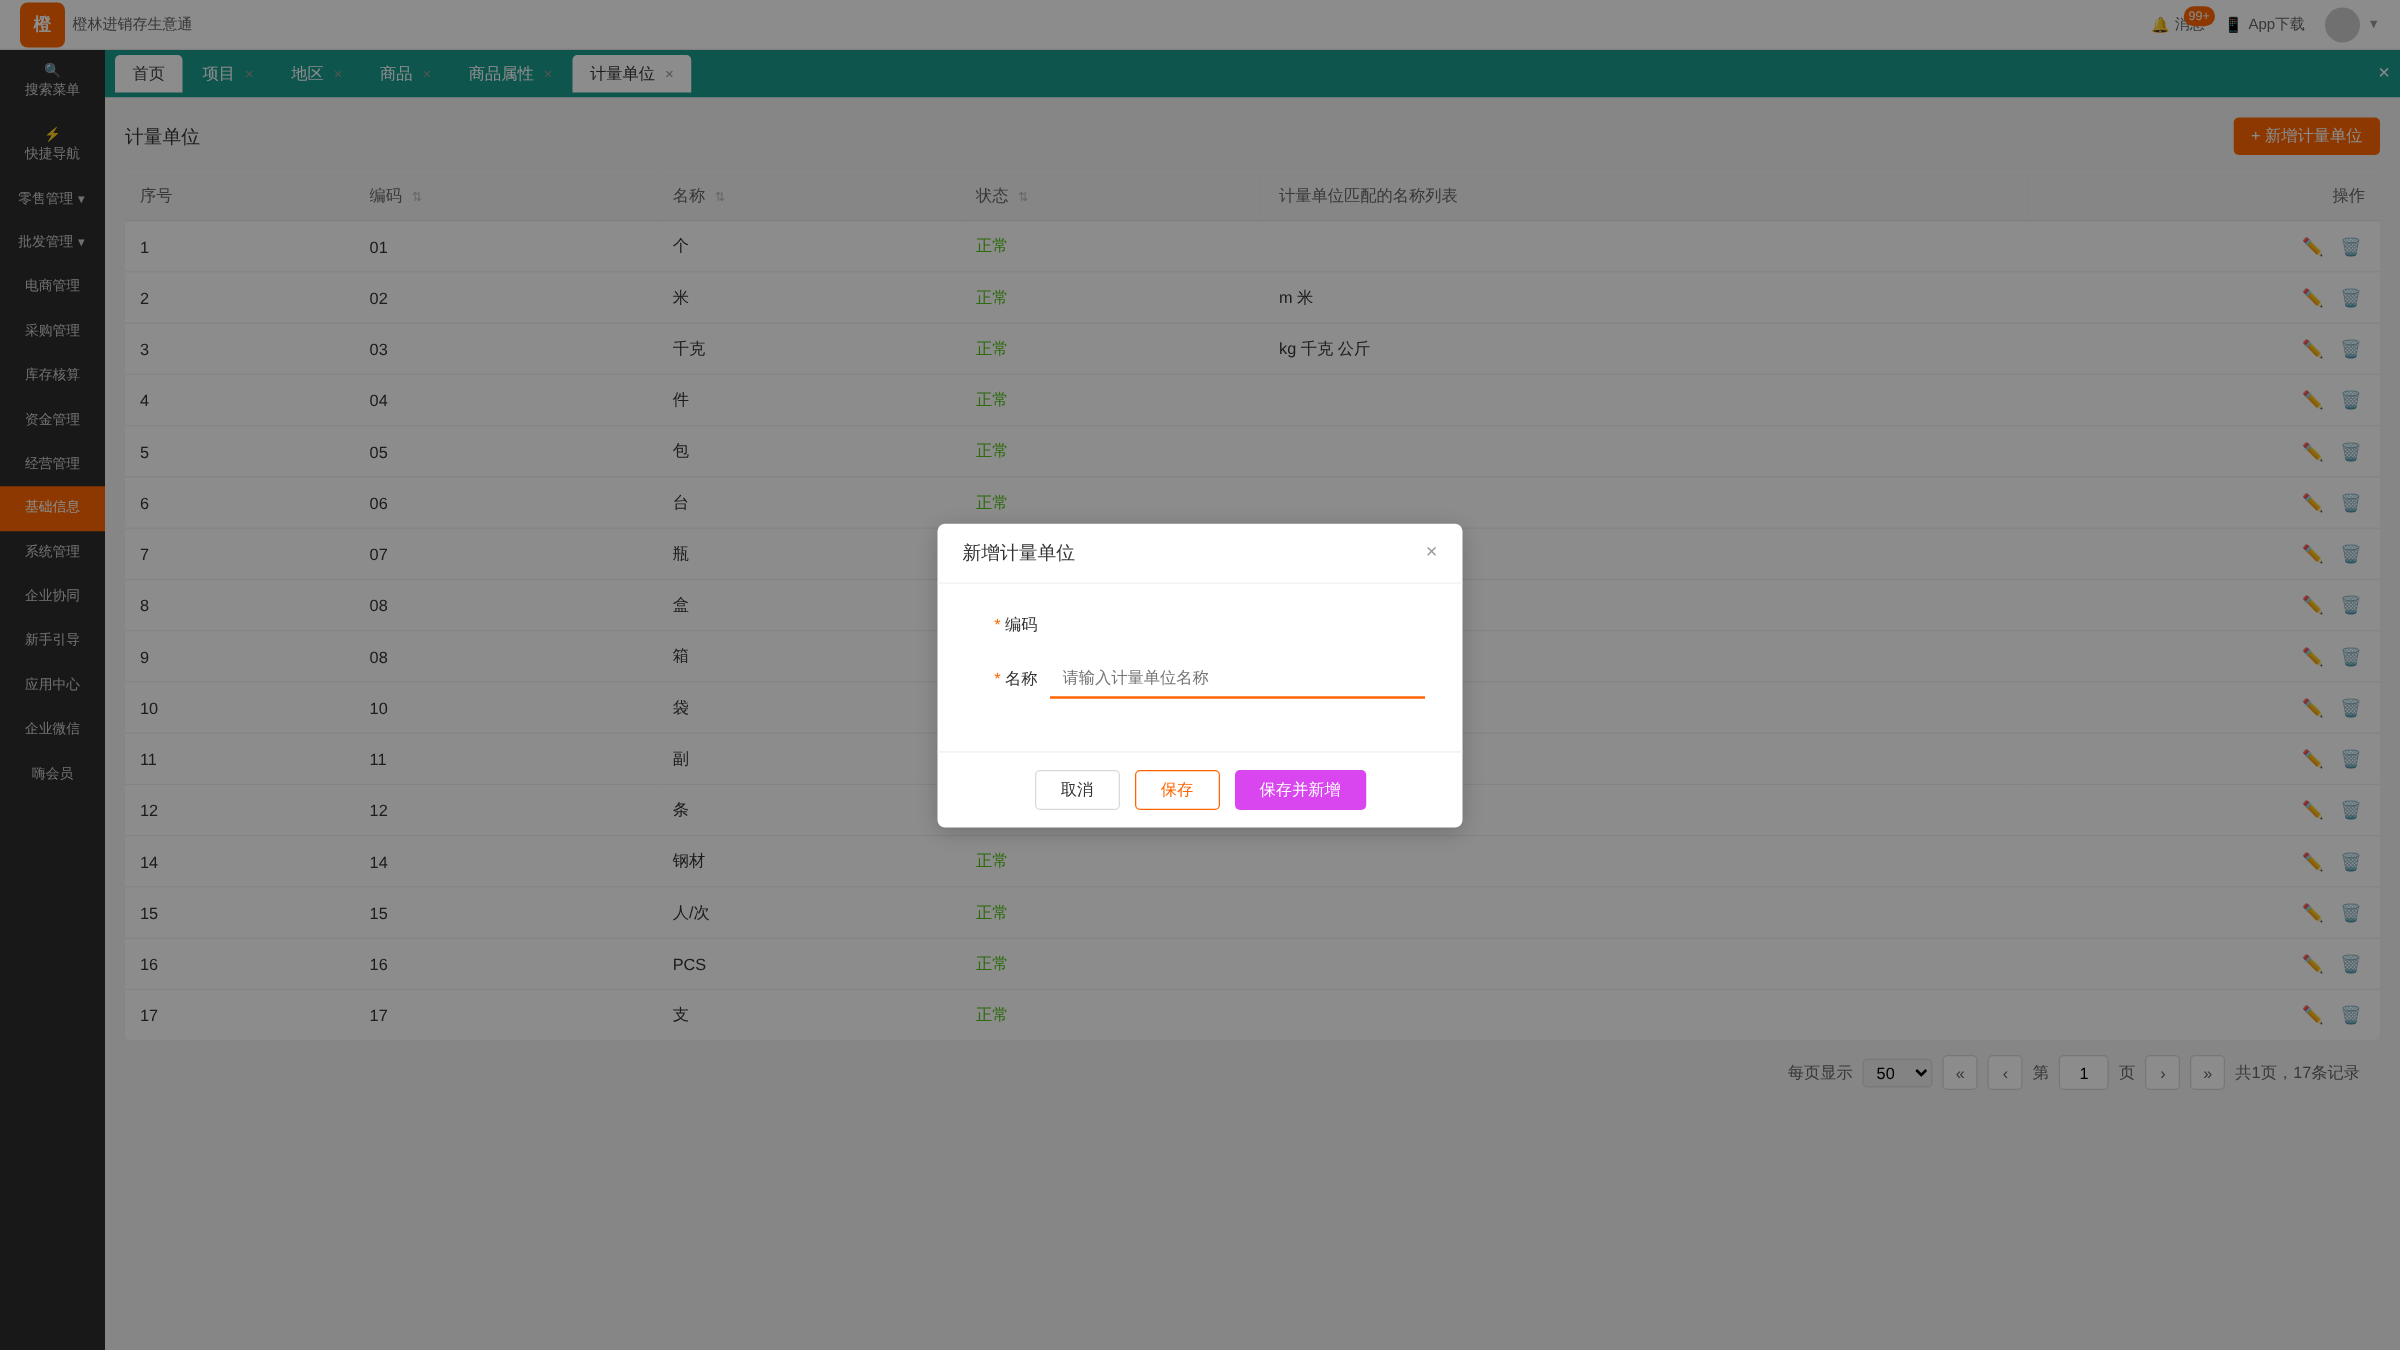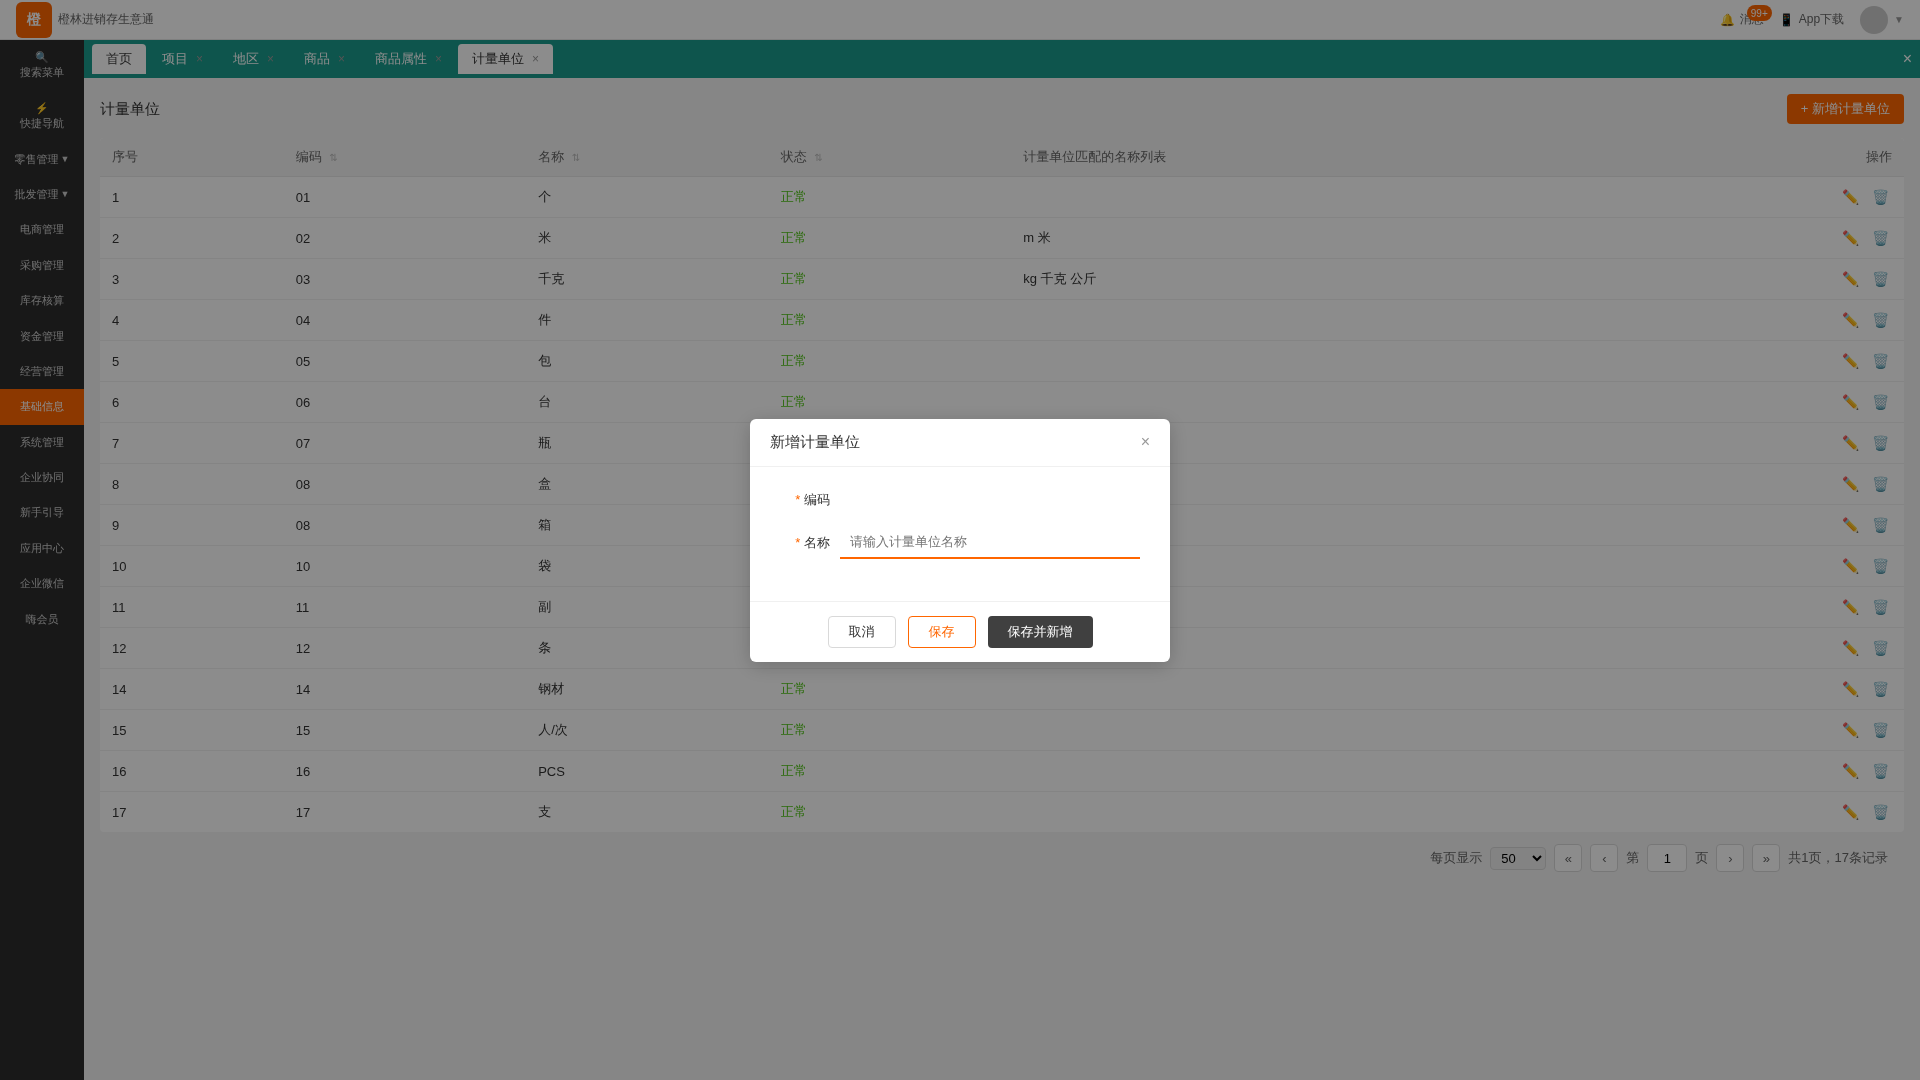--- a/index.html
+++ b/index.html
@@ -64,21 +64,21 @@
     .modal-header { padding: 14px 20px; border-bottom: 1px solid #f0f0f0; display: flex; align-items: center; justify-content: space-between; }
     .modal-title { font-size: 15px; font-weight: 500; color: #333; }
     .modal-close { color: #999; cursor: pointer; font-size: 16px; }
     .modal-body { padding: 24px 30px; }
     .form-row { display: flex; align-items: center; margin-bottom: 18px; }
     .form-label { width: 50px; font-size: 13px; color: #333; text-align: right; margin-right: 10px; }
     .form-input { flex: 1; height: 32px; border: 1px solid #d9d9d9; border-radius: 4px; padding: 0 10px; font-size: 13px; outline: none; }
     .modal-footer { padding: 14px 20px; border-top: 1px solid #f0f0f0; display: flex; justify-content: center; gap: 12px; }
     .btn-cancel { padding: 6px 20px; border: 1px solid #d9d9d9; border-radius: 4px; background: #fff; color: #333; font-size: 13px; cursor: pointer; }
     .btn-save { padding: 6px 20px; border: none; border-radius: 4px; background: #fff; color: #f60; font-size: 13px; cursor: pointer; border: 1px solid #f60; }
-    .btn-save-new { padding: 6px 20px; border: none; border-radius: 4px; background: #404040; color: #fff; font-size: 13px; cursor: pointer; }
+    .btn-save-new { padding: 6px 20px; border: none; border-radius: 4px; background: #d946ef; color: #fff; font-size: 13px; cursor: pointer; }
 
     .sort-icon { display: inline-block; margin-left: 4px; font-size: 10px; color: #bbb; }
   </style>
 </head>
 <body>
 
 <div class="app-container">
 
   <div class="top-bar">
     <div class="top-bar-left">

